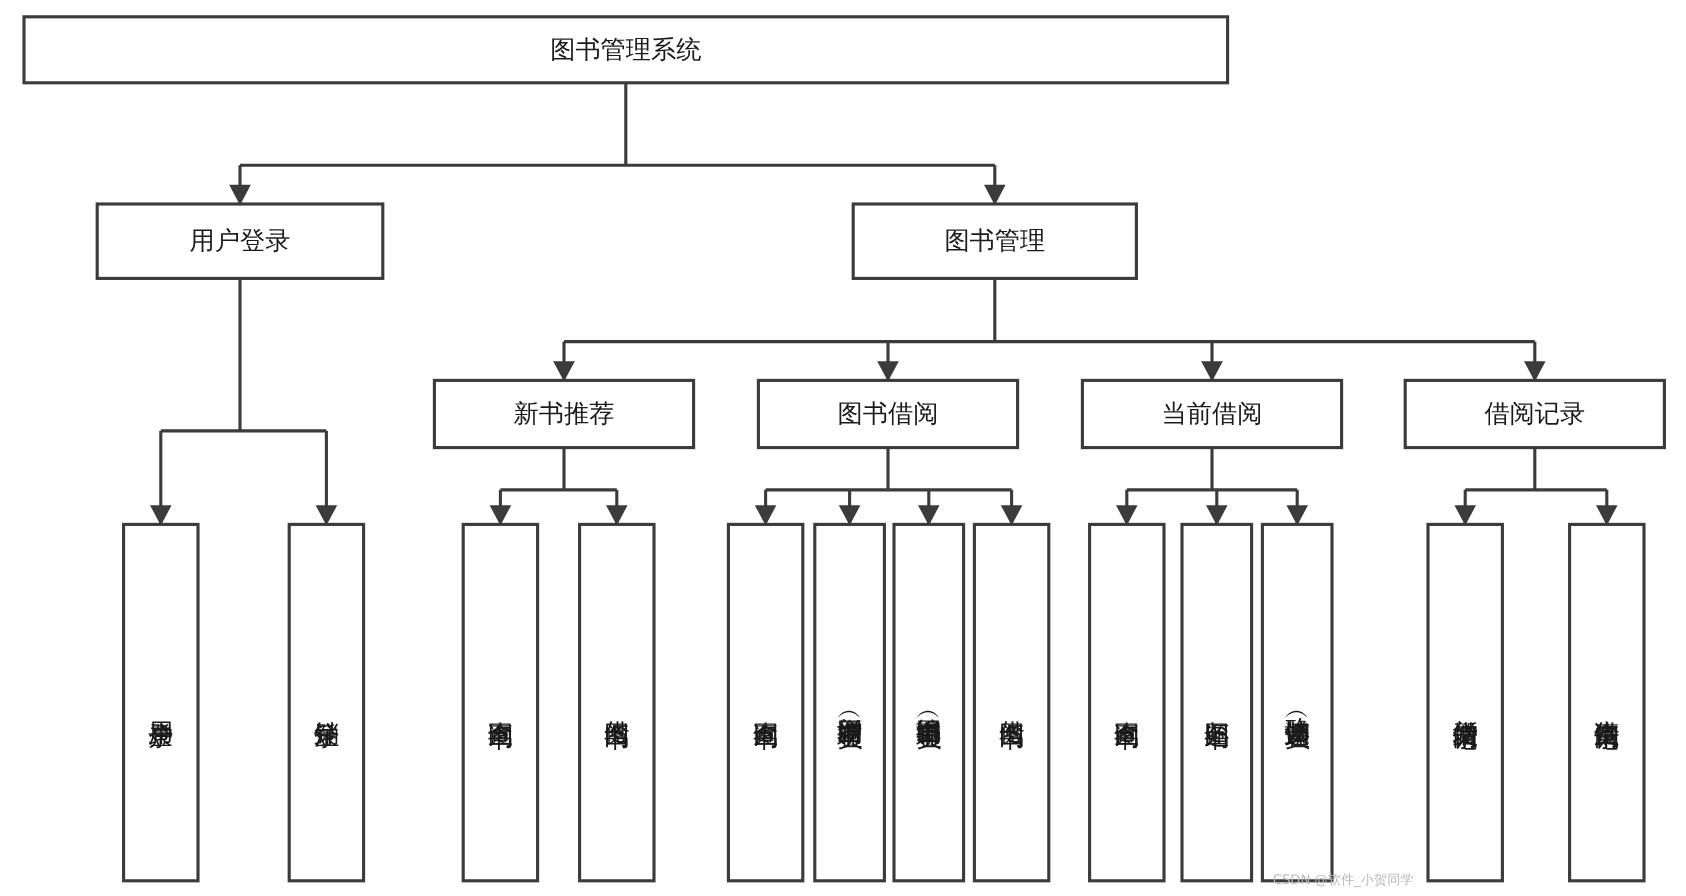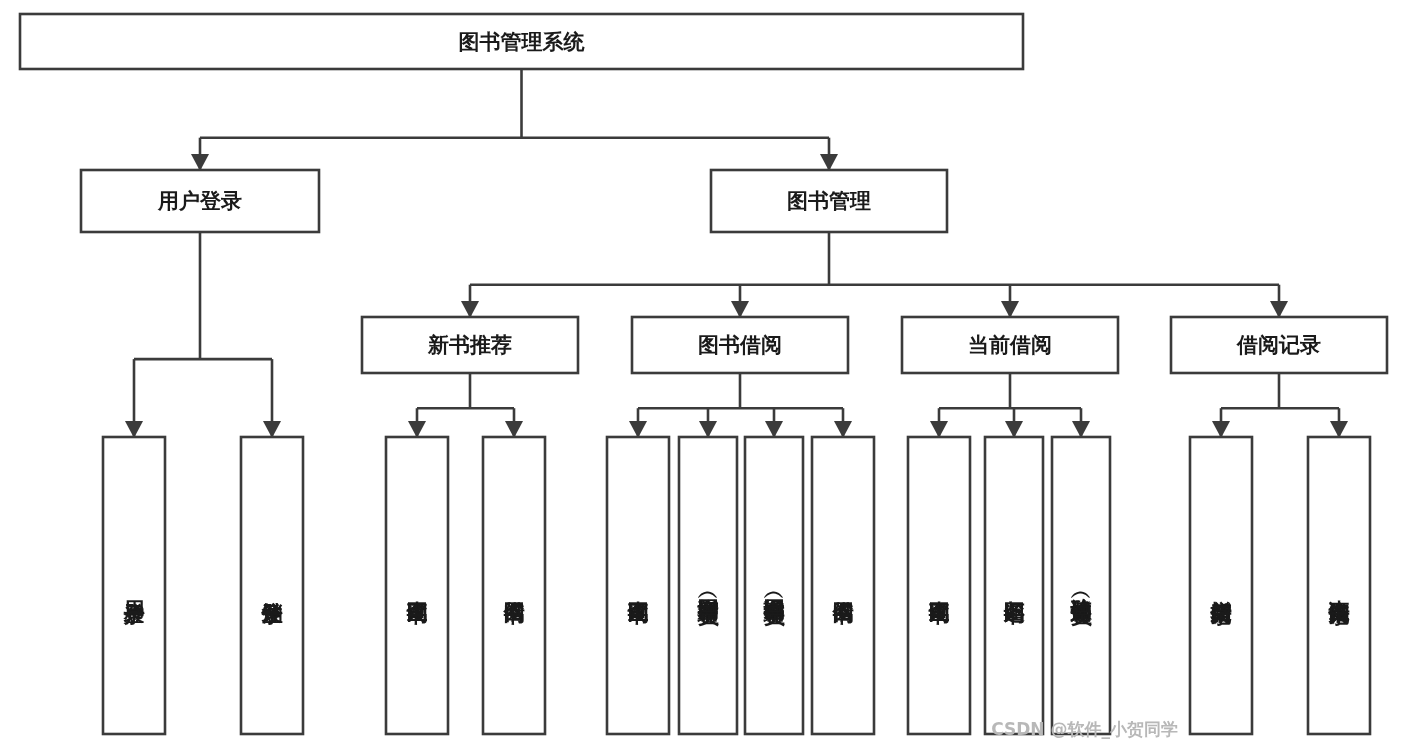--- a/index.html
+++ b/index.html
@@ -12,21 +12,20 @@
     width: 1405px;
     height: 747px;
     font-family: "DejaVu Sans", "Liberation Sans", sans-serif;
     overflow: hidden;
     position: relative;
   }
   #diagram-root {
     position: relative;
     width: 1190px;
     height: 747px;
-    font-weight: bold;
   }
   svg.flow {
     position: absolute;
     left: 0;
     top: 0;
     width: 1405px;
     height: 747px;
   }
   .node-box {
     fill: #ffffff;
@@ -65,21 +64,21 @@
     justify-content: center;
     text-align: center;
     white-space: nowrap;
     pointer-events: none;
   }
   .watermark {
     position: absolute;
     right: 12px;
     bottom: 6px;
     font-family: "DejaVu Sans", "Liberation Sans", sans-serif;
-    font-size: 17px;
+    font-size: 11px;
     color: #b8b8b8;
     white-space: nowrap;
     user-select: none;
   }
 </style>
 </head>
 <body>
 
 <div id="diagram-root">
 

